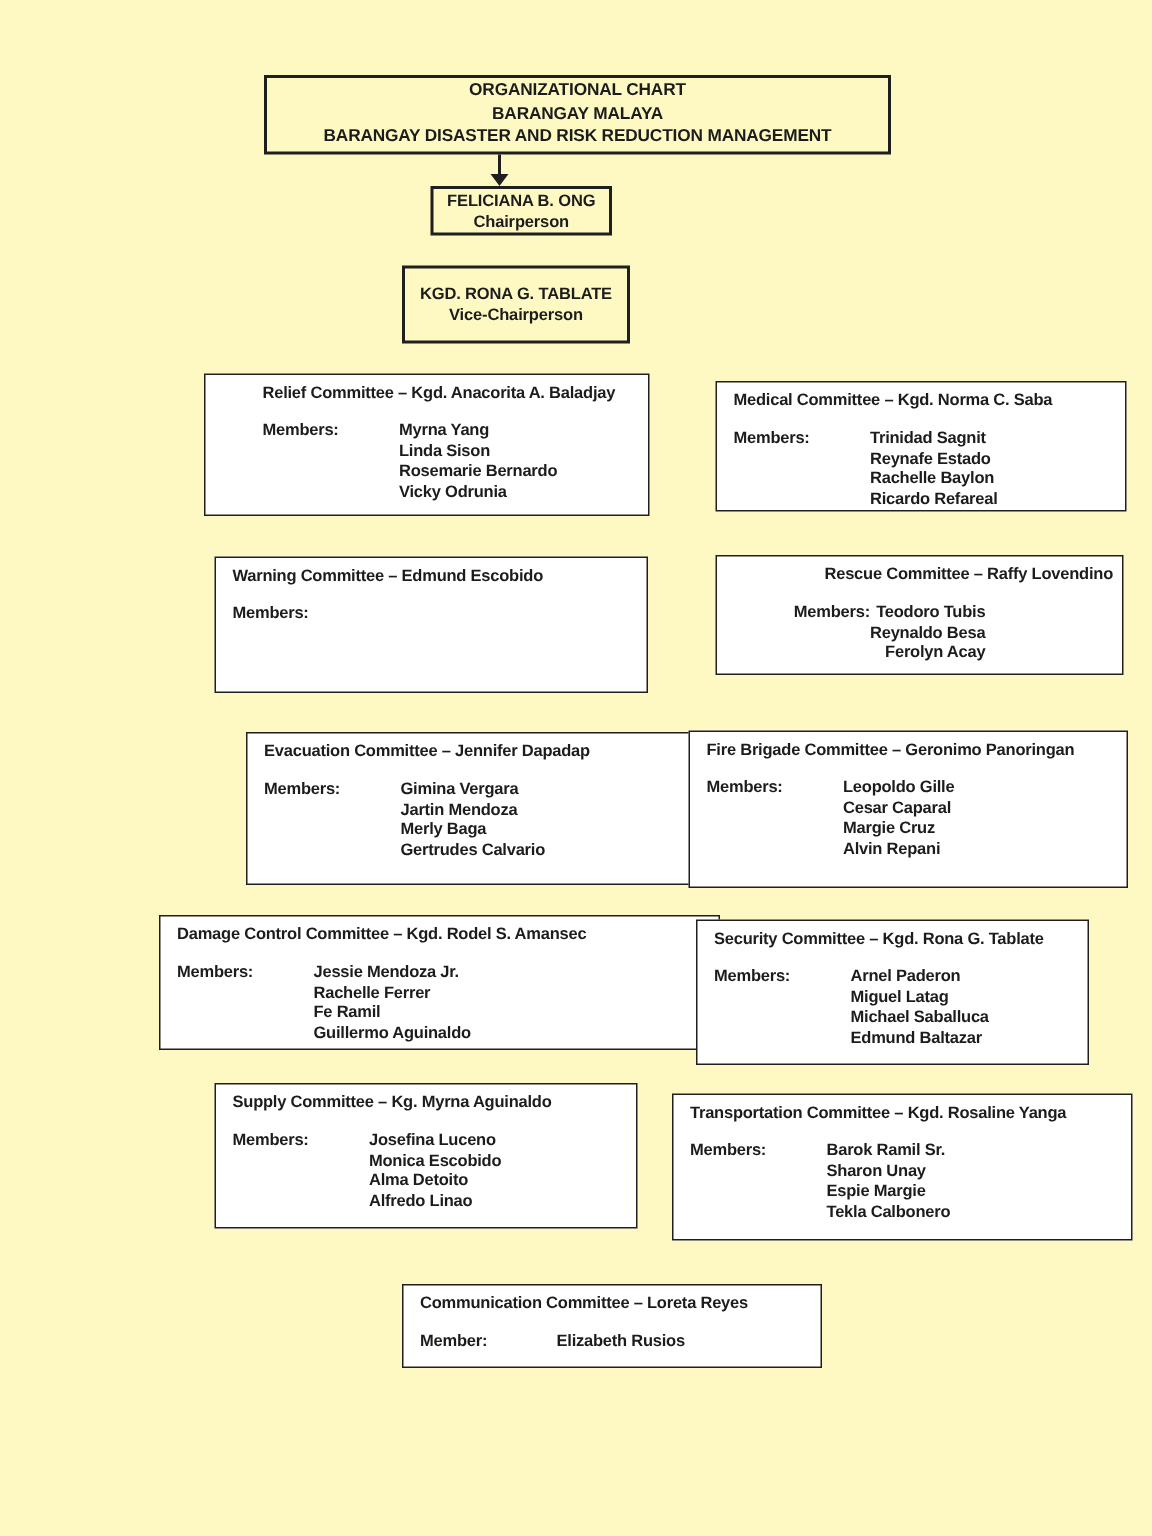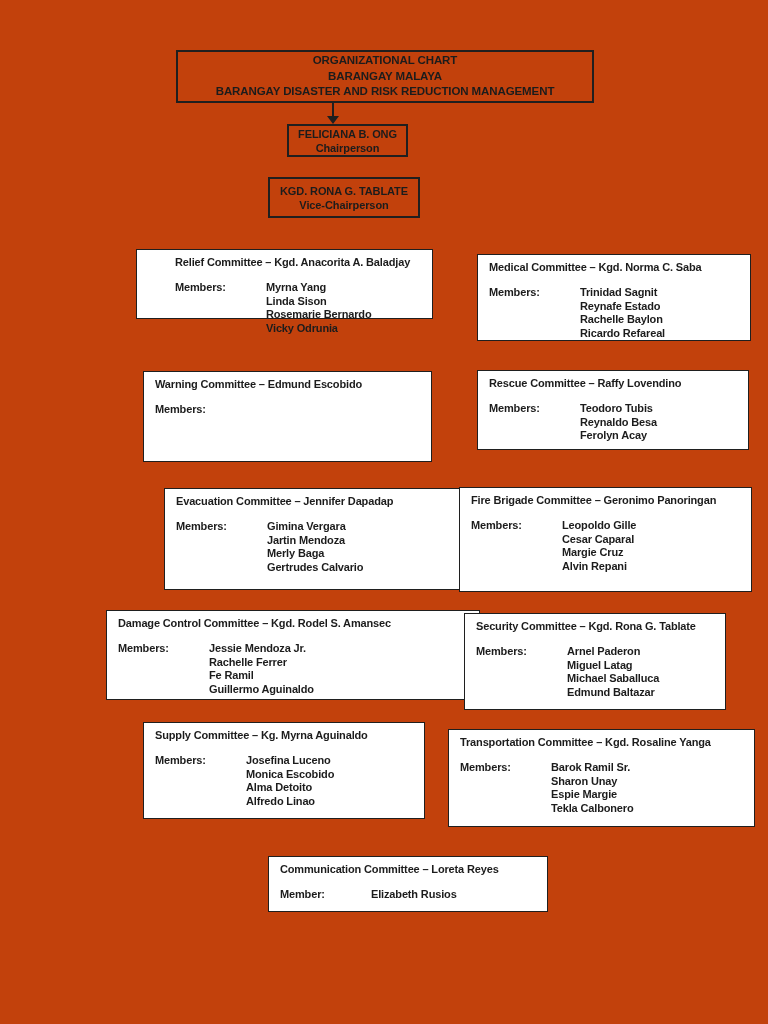--- a/index.html
+++ b/index.html
@@ -7,21 +7,21 @@
   body {
     font-family: "Liberation Sans", "DejaVu Sans", sans-serif;
     color: #1c1c1c;
     font-weight: bold;
     position: relative;
   }
   .page {
     position: relative;
     width: 768px;
     height: 1024px;
-    background: #c2410c;
+    background: #fef9c3;
     overflow: hidden;
   }
   
   .header-box {
     position: absolute;
     left: 176px; top: 50px; width: 418px; height: 53px;
     border: 2px solid #1f1f1f;
     display: flex; flex-direction: column;
     justify-content: center; align-items: center;
     text-align: center;
@@ -49,43 +49,43 @@
     position: absolute;
     border: 2px solid #1f1f1f;
     display: flex; flex-direction: column;
     justify-content: center; align-items: center;
     text-align: center;
     font-size: 11px;
     line-height: 14px;
     letter-spacing: -0.1px;
   }
   .chair-box { left: 287px; top: 124px; width: 121px; height: 33px; }
-  .vice-box  { left: 268px; top: 177px; width: 152px; height: 41px; align-items: center; }
+  .vice-box  { left: 268px; top: 177px; width: 152px; height: 52px; align-items: center; }
   
   .cbox {
     position: absolute;
     border: 1.5px solid #1f1f1f;
     padding: 6px 6px 6px 11px;
     font-size: 11px;
     letter-spacing: -0.15px;
     background: #ffffff;
   }
   .cbox-title { white-space: nowrap; line-height: 13px; }
   .cbox-members { display: flex; margin-top: 12px; }
   .members-label { width: 91px; flex: 0 0 91px; line-height: 13.5px; }
   .members-list div { line-height: 13.5px; white-space: nowrap; }
   
-  .pos-relief         { left: 136px; top: 249px; width: 297px; height: 70px; padding-left: 38px;  }
+  .pos-relief         { left: 136px; top: 249px; width: 297px; height: 95px; padding-left: 38px;  }
   .pos-warning        { left: 143px; top: 371px; width: 289px; height: 91px;  }
   .pos-evacuation     { left: 136px; top: 488px; width: 302px; height: 102px; margin-left: 28px; }
   .pos-damage_control { left: 106px; top: 610px; width: 374px; height: 90px;  }
   .pos-supply         { left: 103px; top: 722px; width: 282px; height: 97px; margin-left: 40px;  }
   
   .pos-medical        { left: 477px; top: 254px; width: 274px; height: 87px;  }
-  .pos-rescue         { left: 477px; top: 370px; width: 272px; height: 80px;  }
+  .pos-rescue         { left: 477px; top: 370px; width: 272px; height: 80px; text-align: right;  }
   .pos-fire_brigade   { left: 459px; top: 487px; width: 293px; height: 105px; }
   .pos-security       { left: 464px; top: 613px; width: 262px; height: 97px;  }
   .pos-transportation { left: 448px; top: 729px; width: 307px; height: 98px;  }
   
   .pos-communication  { left: 268px; top: 856px; width: 280px; height: 56px;  }
 </style>
 </head>
 <body>
 
 <div class="page">

